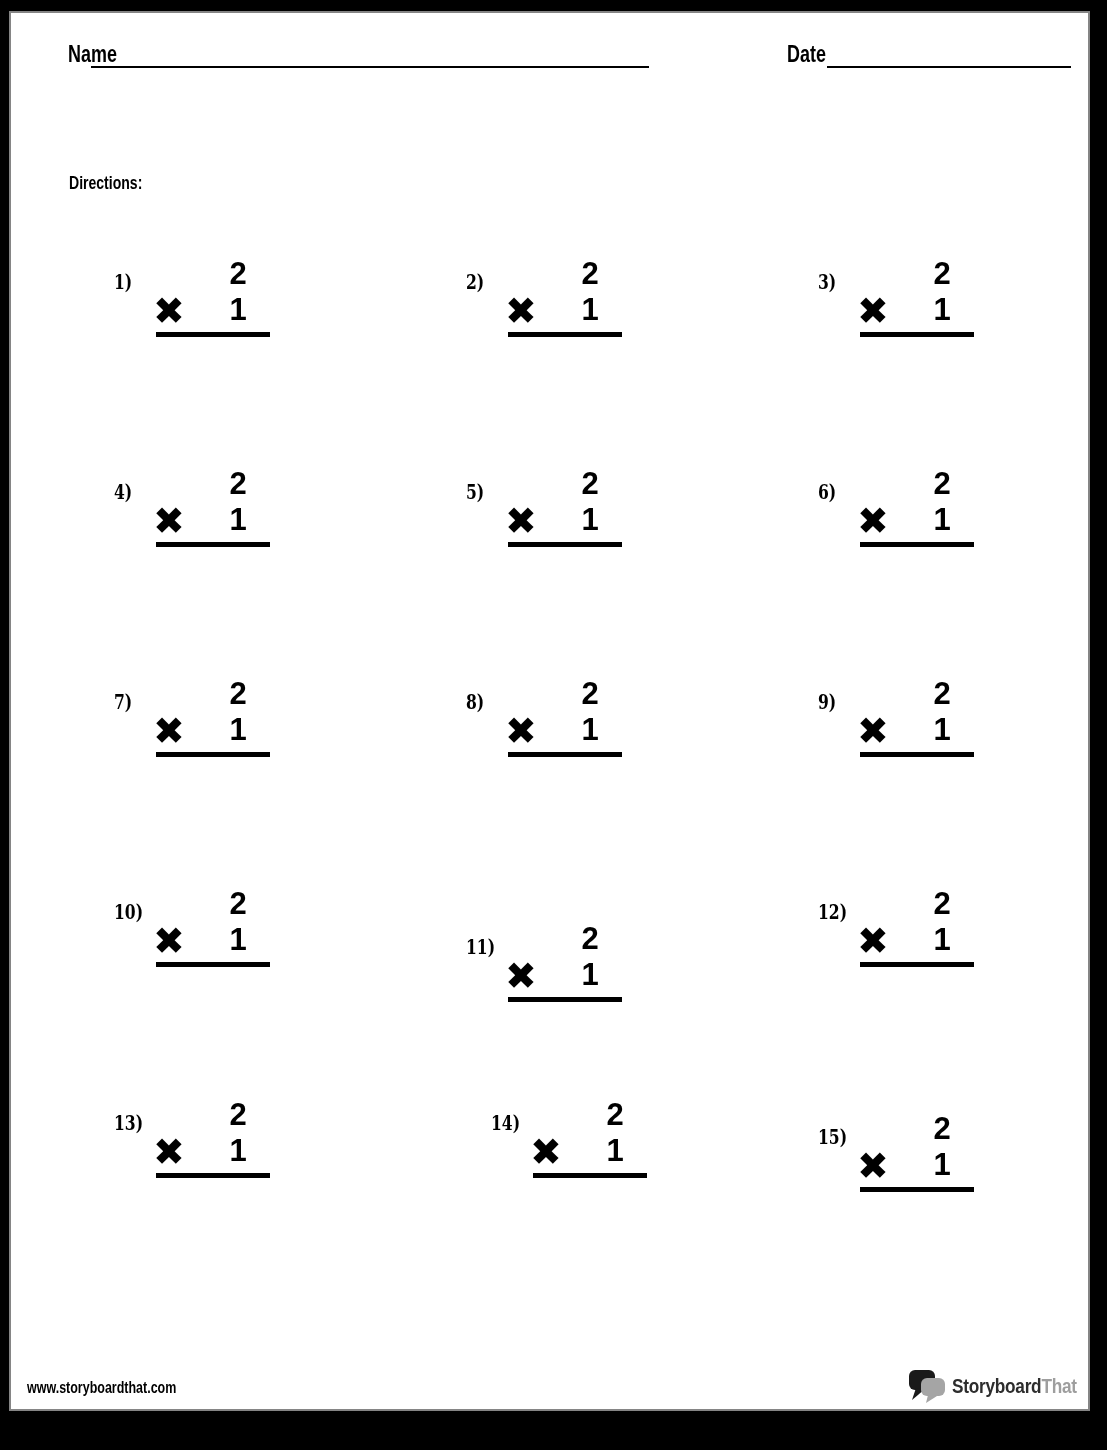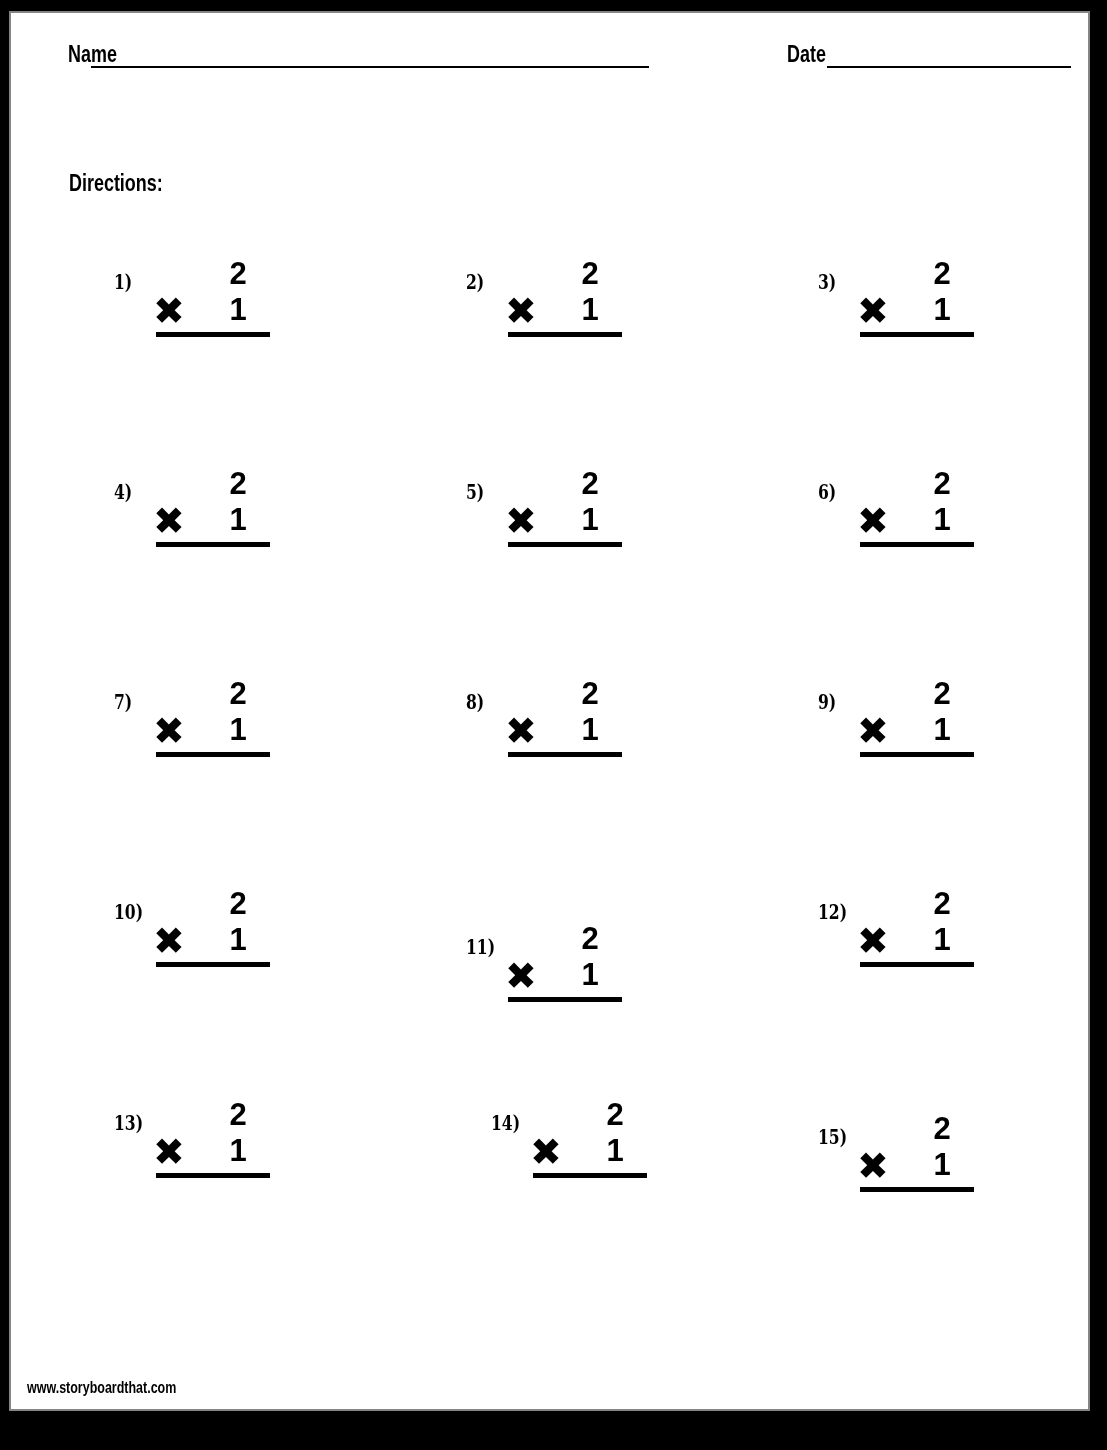--- a/index.html
+++ b/index.html
@@ -12,21 +12,21 @@
   .cond-c{display:inline-block;transform:scaleX(0.78);transform-origin:50% 50%;white-space:nowrap;}
   
   .hdr-label{position:absolute;font-size:23px;font-weight:bold;line-height:24px;}
   .name-label{left:36px;top:29px;margin-left:21px;}
   .date-label{left:776px;top:29px;}
   .writeline{position:absolute;height:2px;background:var(--ink,#000);}
   .name-line{left:80px;top:53px;width:558px;}
   .date-line{left:816px;top:53px;width:244px;}
   .title{position:absolute;left:0;top:88px;width:100%;text-align:center;
          font-size:28px;font-weight:bold;line-height:30px;}
-  .directions{position:absolute;left:58px;top:159px;font-size:23px;font-weight:bold;line-height:22px;}
+  .directions{position:absolute;left:58px;top:159px;font-size:18px;font-weight:bold;line-height:22px;}
   
   #problems{position:absolute;left:0;top:0;width:100%;height:100%;}
   .problem{position:absolute;width:170px;height:84px;}
   .prob-num{position:absolute;left:0;top:14px;font-family:"DejaVu Serif",serif;
             font-weight:bold;font-size:20px;line-height:24px;
             display:inline-block;transform:scaleX(0.78);transform-origin:0 50%;}
   .ops{position:absolute;left:42px;top:0;width:114px;}
   .op-row{position:relative;height:36px;line-height:36px;padding-left:50px;text-align:center;}
   .digit{font-size:31px;font-weight:bold;letter-spacing:0;}
   .op-sign{position:absolute;left:-3px;top:1px;font-family:"DejaVu Sans",sans-serif;
@@ -259,15 +259,24 @@
       </div>
       <div class="answer-line"></div>
     </div>
   </div>
       </div>
 
     <div class="site-url">
       <span class="cond">www.storyboardthat.com</span>
     </div>
 
+    <div class="brand">
+      <svg width="42" height="38" viewBox="0 0 42 38">
+        <rect class="bubble-dark" x="2" y="3" width="26" height="20" rx="6"></rect>
+        <path class="bubble-dark" d="M9 21 L5 33 L18 22 Z"></path>
+        <rect class="bubble-gray" x="14" y="11" width="24" height="18" rx="6"></rect>
+        <path class="bubble-gray" d="M21 28 L19 36 L30 29 Z"></path>
+      </svg>
+      <span class="brand-text"><span class="b-dark">Storyboard</span><span class="b-gray">That</span></span>
+    </div>
 
   </div>
 </div>
 
 </body></html>

